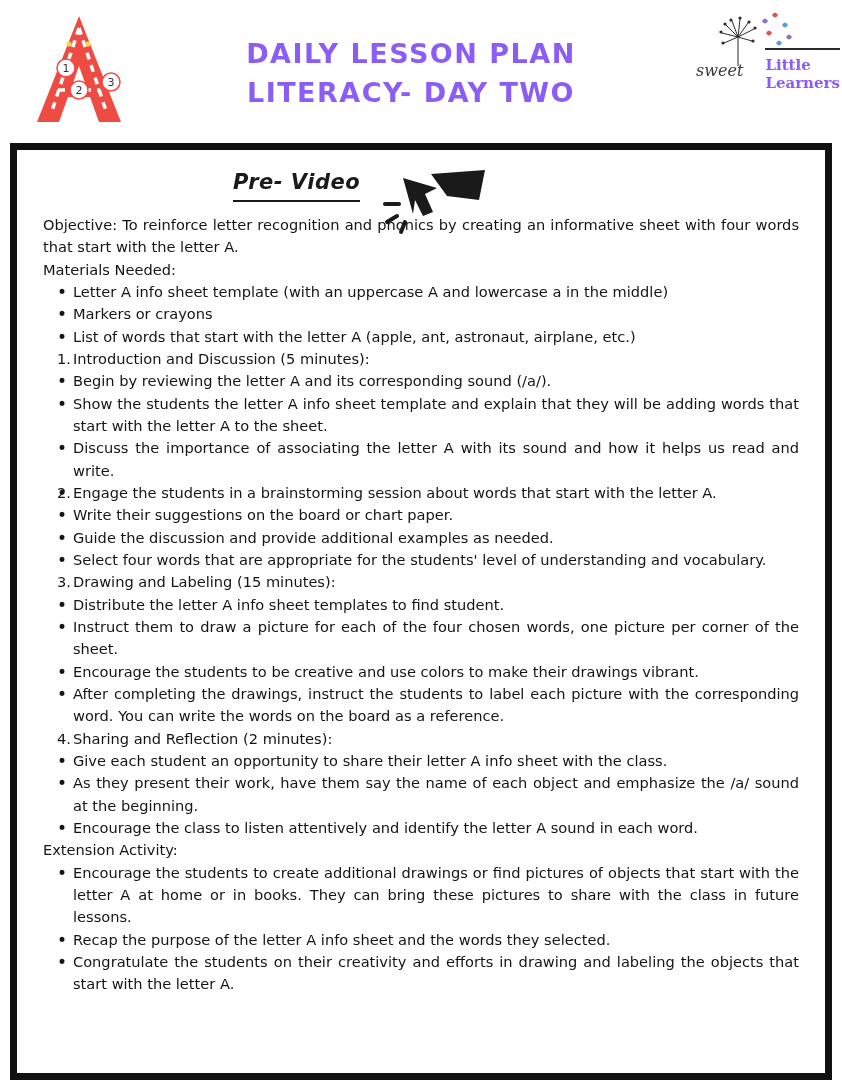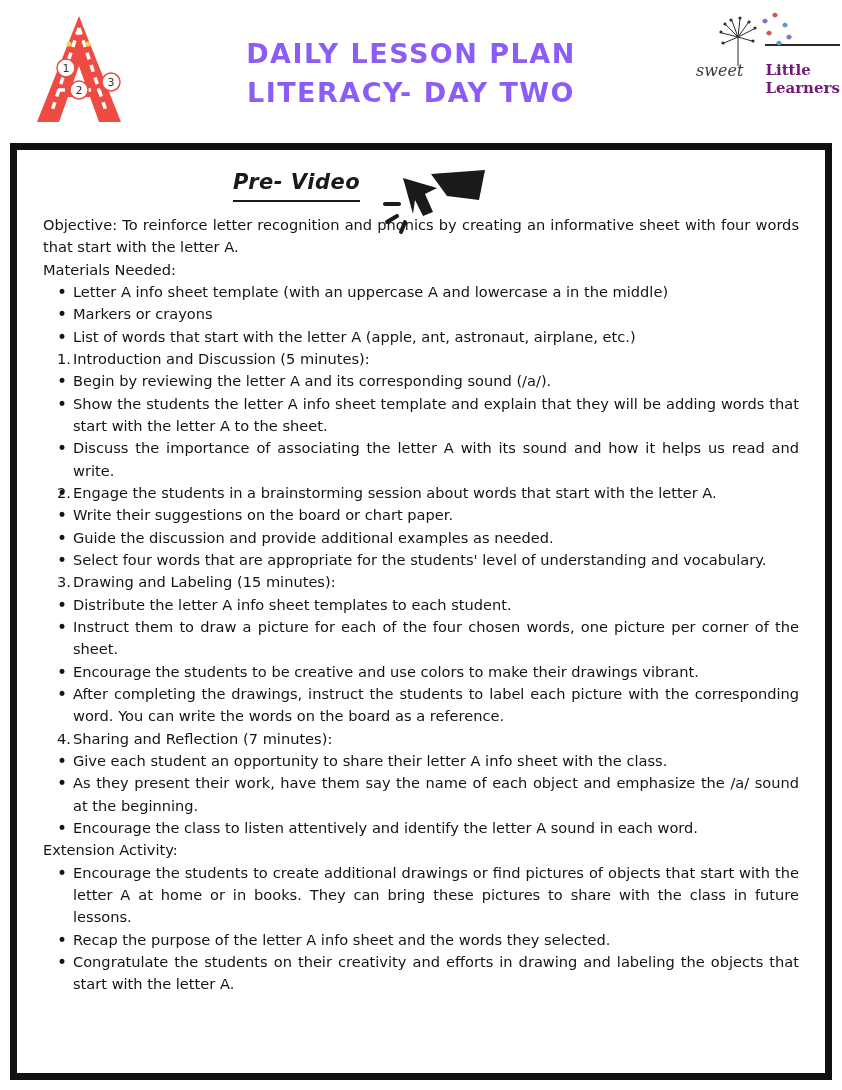--- a/index.html
+++ b/index.html
@@ -59,24 +59,24 @@
     font-family: "DejaVu Serif", serif;
     font-style: italic;
     font-size: 16px;
     color: #3a3a3a;
     margin-left: 30px;
   }
   .brand-little {
     font-family: "DejaVu Serif", serif;
     font-weight: bold;
     font-size: 15px;
-    color: #701a75;
+    color: #8b5cf6;
     margin-left: 22px;
     border-top: 2px solid #2b2b2b;
-    padding-top: 15px;
+    padding-top: 6px;
   }
 
   
   .frame-outer {
     position: absolute;
     left: 10px;
     top: 143px;
     width: 822px;
     height: 937px;
     border: 7px solid #111111;
@@ -273,29 +273,29 @@
         <li class="bullet">Guide the discussion and provide additional examples as needed.</li>
         <li class="bullet">Select four words that are appropriate for the students' level of understanding and vocabulary.</li>
       </ul>
 
       <ol class="numbers">
         <li class="numitem">
           <span class="num">3.</span><span>Drawing and Labeling (15 minutes):</span>
         </li>
       </ol>
       <ul class="bullets">
-        <li class="bullet">Distribute the letter A info sheet templates to each student.</li>
+        <li class="bullet">Distribute the letter A info sheet templates to find student.</li>
         <li class="bullet">Instruct them to draw a picture for each of the four chosen words, one picture per corner of the sheet.</li>
         <li class="bullet">Encourage the students to be creative and use colors to make their drawings vibrant.</li>
         <li class="bullet">After completing the drawings, instruct the students to label each picture with the corresponding word. You can write the words on the board as a reference.</li>
       </ul>
 
       <ol class="numbers">
         <li class="numitem">
-          <span class="num">4.</span><span>Sharing and Reflection (7 minutes):</span>
+          <span class="num">4.</span><span>Sharing and Reflection (2 minutes):</span>
         </li>
       </ol>
       <ul class="bullets">
         <li class="bullet">Give each student an opportunity to share their letter A info sheet with the class.</li>
         <li class="bullet">As they present their work, have them say the name of each object and emphasize the /a/ sound at the beginning.</li>
         <li class="bullet">Encourage the class to listen attentively and identify the letter A sound in each word.</li>
       </ul>
 
       <p class="plain">Extension Activity:</p>
       <ul class="bullets">

